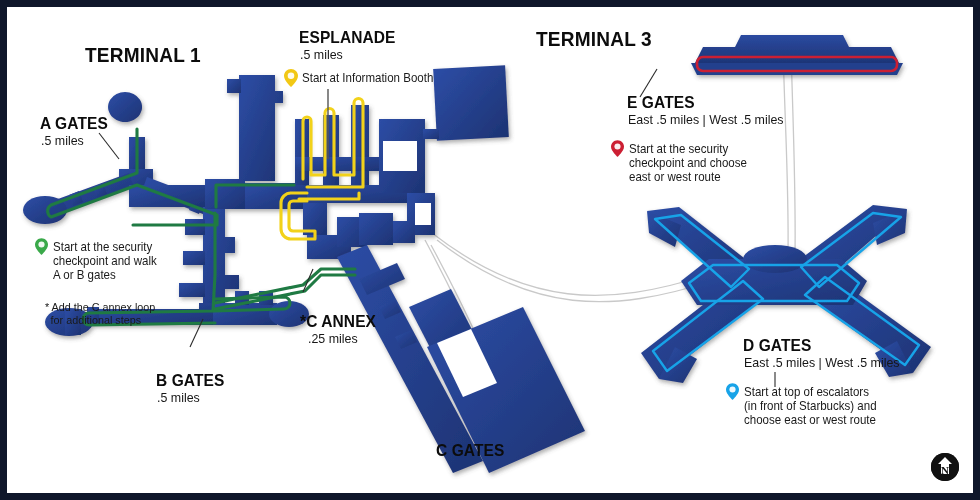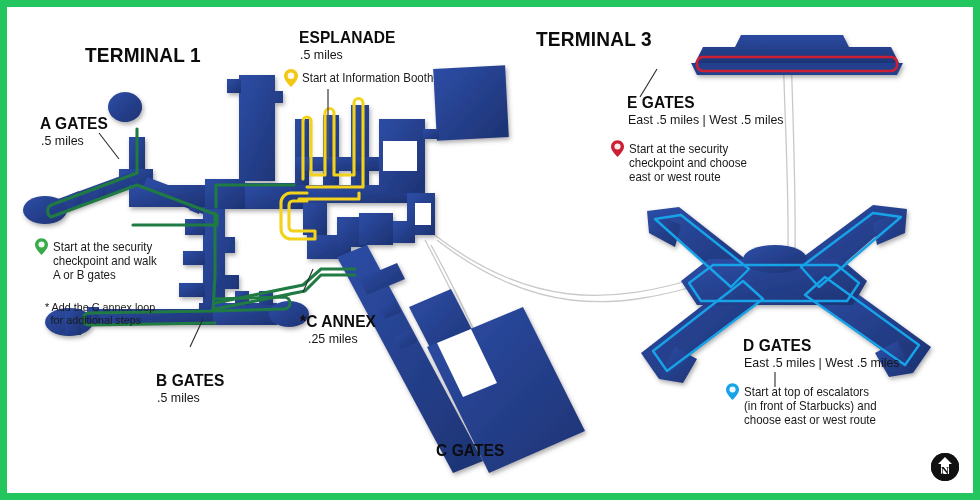--- a/index.html
+++ b/index.html
@@ -3,21 +3,21 @@
 <meta charset="utf-8">
 <style>
   html,body{margin:0;padding:0;}
   body{
     width:980px;height:500px;overflow:hidden;
     background:#000;
     font-family:"Liberation Sans","DejaVu Sans",sans-serif;
   }
   #frame{
     position:relative;width:980px;height:500px;
-    background:#22c55e;box-sizing:border-box;
+    background:#0f172a;box-sizing:border-box;
   }
   #canvas{
     position:absolute;left:7px;top:7px;
     width:966px;height:486px;
     background:#ffffff;
     overflow:hidden;
   }
   svg.maplayer{position:absolute;left:0;top:0;width:966px;height:486px;}
 
   

